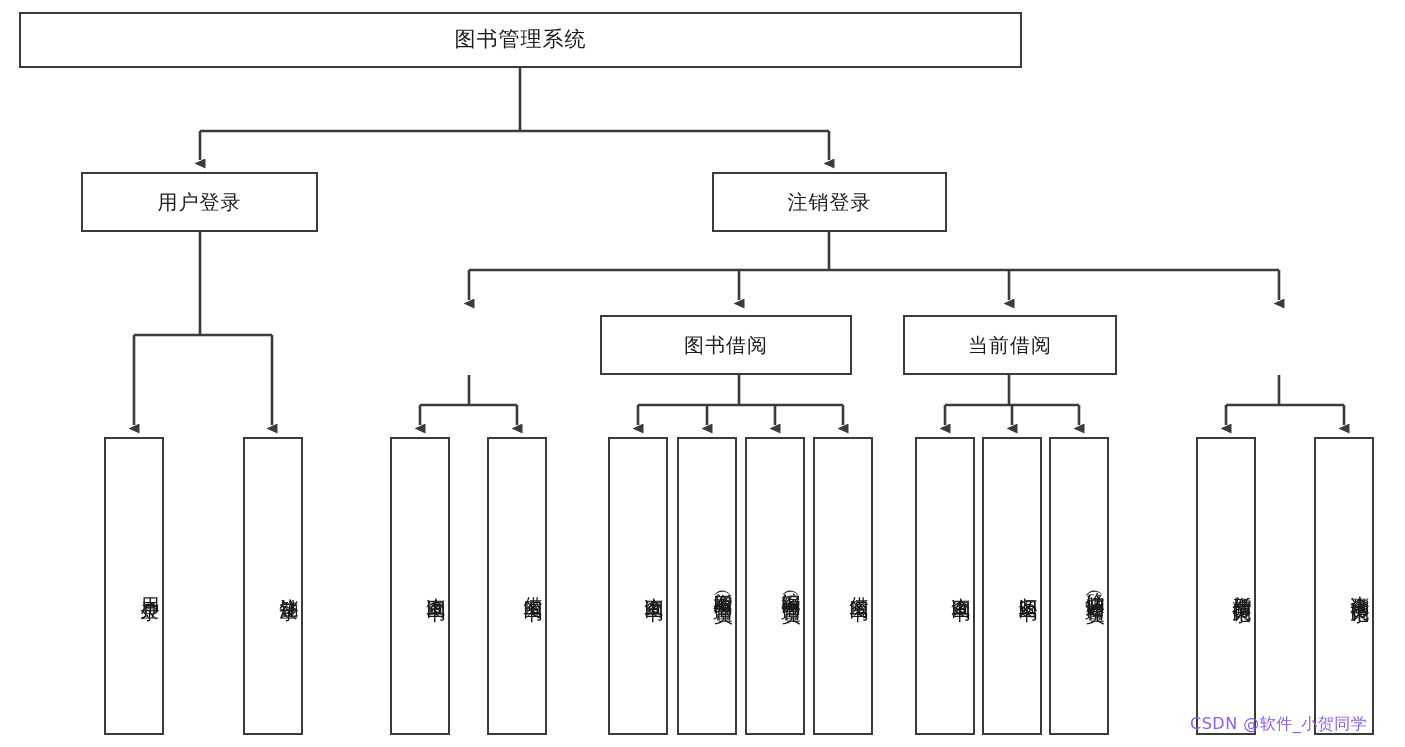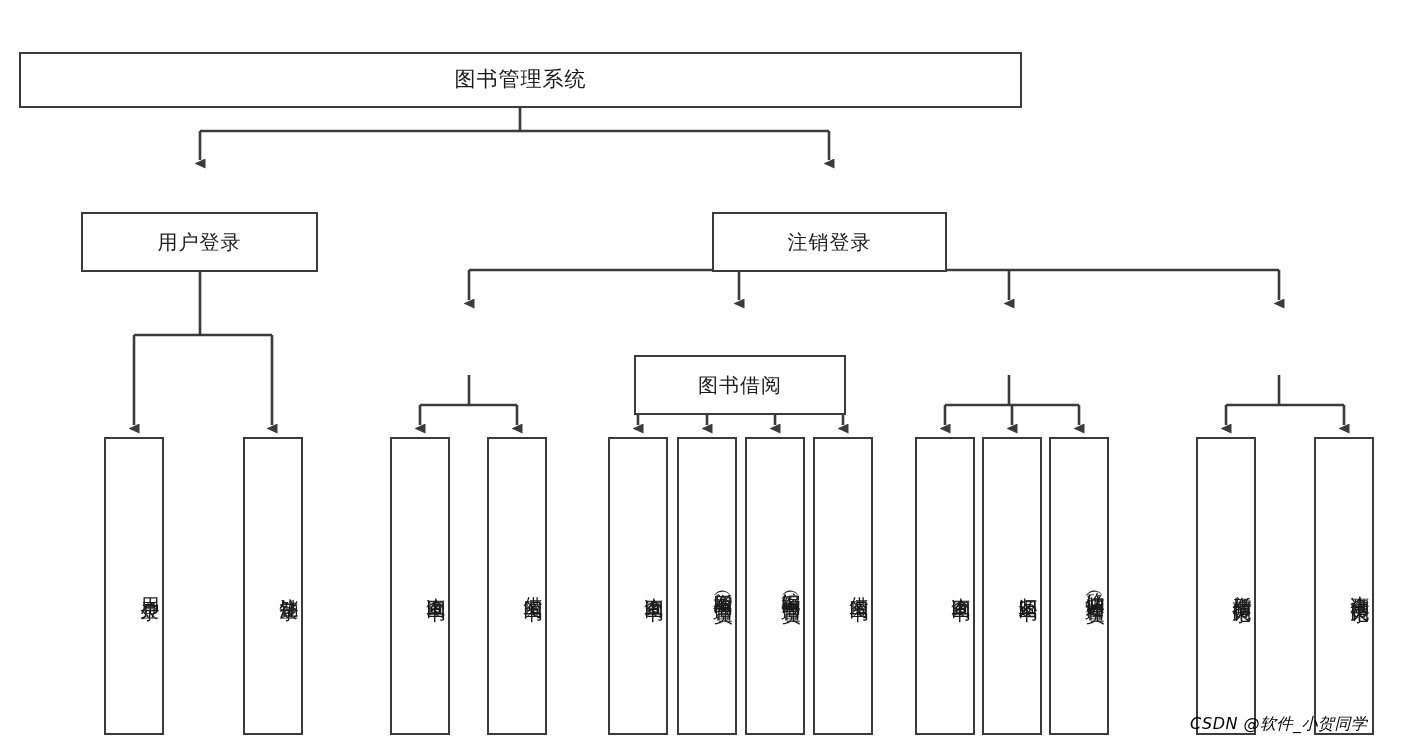--- a/index.html
+++ b/index.html
@@ -29,21 +29,20 @@
     background: #ffffff;
     display: flex;
     align-items: center;
     justify-content: center;
     color: #1a1a1a;
   }
   .node.horiz {
     font-size: 20px;
     letter-spacing: 1px;
     line-height: 1.2;
-    margin-top: 40px;
   }
   .node.title {
     font-size: 21px;
   }
   .node.vert {
     writing-mode: vertical-rl;
     text-orientation: upright;
     font-size: 19px;
     line-height: 1.25;
     letter-spacing: 2px;
@@ -52,24 +51,23 @@
     justify-content: center;
   }
   .node.vert span {
     display: block;
   }
   .watermark {
     position: absolute;
     left: 1190px;
     top: 714px;
     font-size: 16px;
-    color: #000000;
+    color: #8b5cf6;
     white-space: nowrap;
     letter-spacing: 0.5px;
-    font-style: italic;
   }
 </style>
 </head>
 <body>
 
 <div id="stage">
 
   <svg id="edges" viewBox="0 0 1405 747" xmlns="http://www.w3.org/2000/svg">
     <defs>
       <marker id="arr" markerWidth="10" markerHeight="11" refX="1.5" refY="5.5" orient="auto" markerUnits="userSpaceOnUse">
@@ -124,22 +122,25 @@
     <span>图书管理系统</span>
   </div>
 
   <div class="node horiz" style="left:81px; top:172px; width:237px; height:60px;">
     <span>用户登录</span>
   </div>
   <div class="node horiz" style="left:712px; top:172px; width:235px; height:60px;">
     <span>注销登录</span>
   </div>
 
-  <div class="node horiz" style="left:634px; top:315px; width:212px; height:60px;text-align:right;">
+  <div class="node horiz" style="left:600px; top:315px; width:252px; height:60px;text-align:right;">
     <span>图书借阅</span>
+  </div>
+  <div class="node horiz" style="left:903px; top:315px; width:214px; height:60px;">
+    <span>当前借阅</span>
   </div>
 
   <div class="node vert" style="left:104px; top:437px; width:60px; height:298px;">
     <span>用户登录</span>
   </div>
   <div class="node vert" style="left:243px; top:437px; width:60px; height:298px;">
     <span>注销登录</span>
   </div>
 
   <div class="node vert" style="left:390px; top:437px; width:60px; height:298px;">

